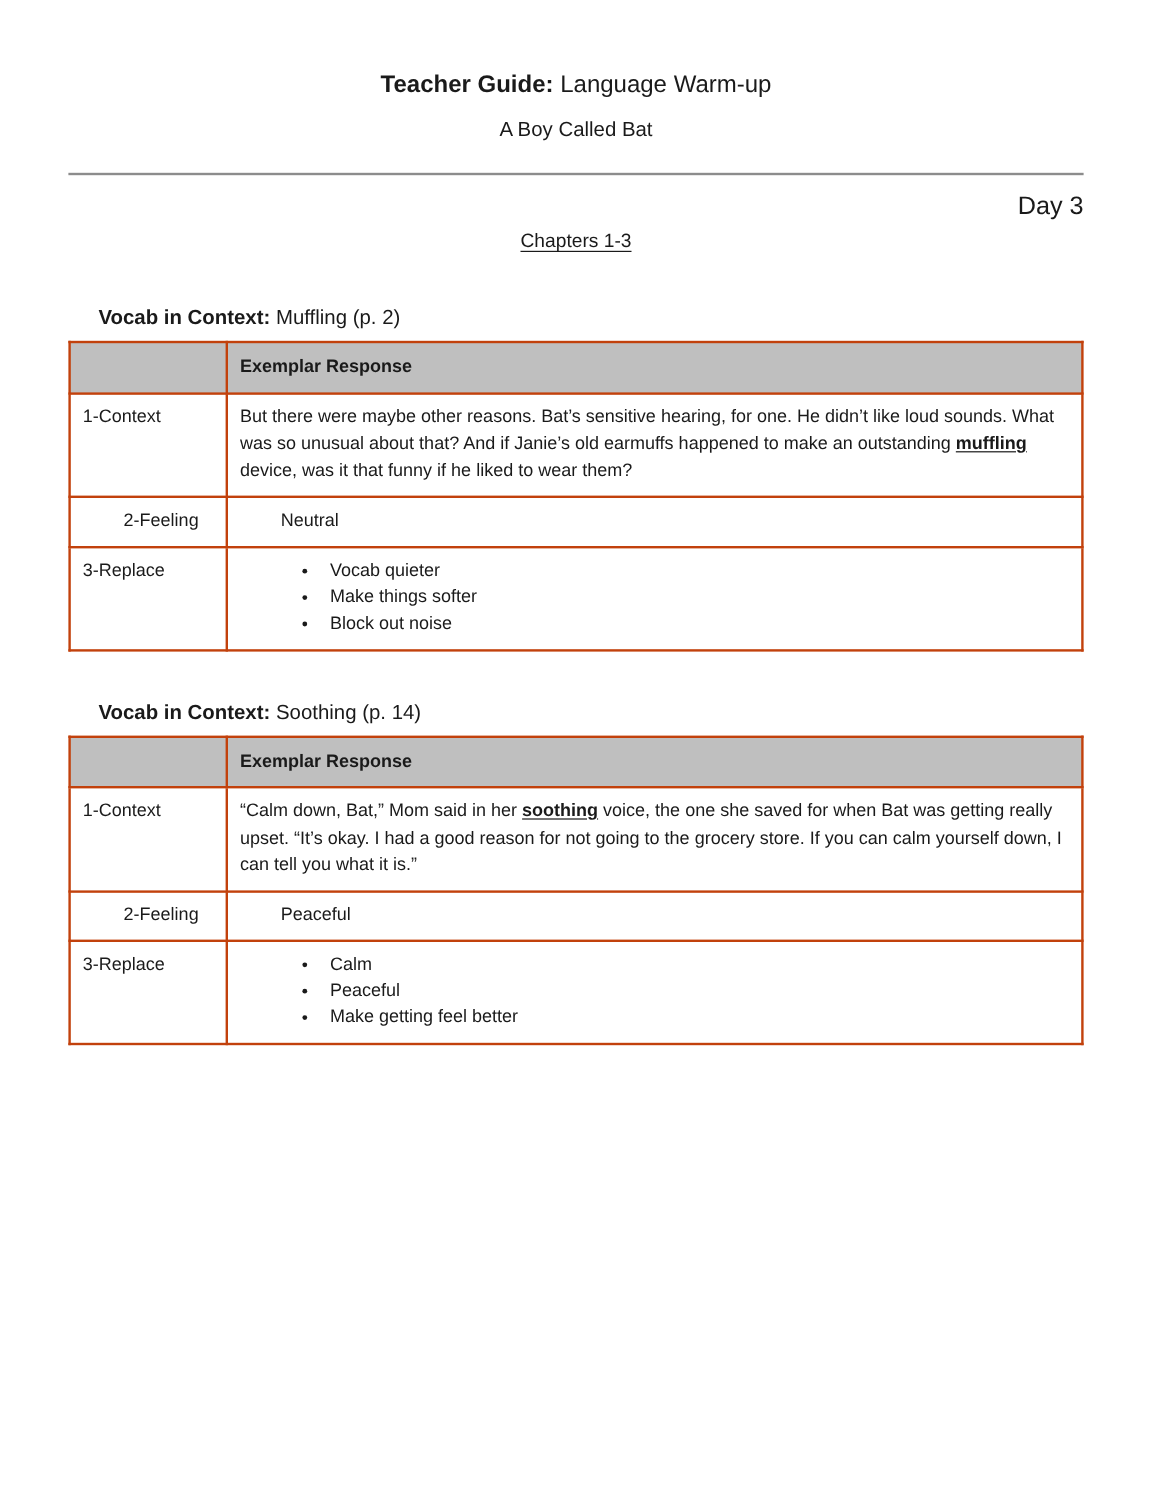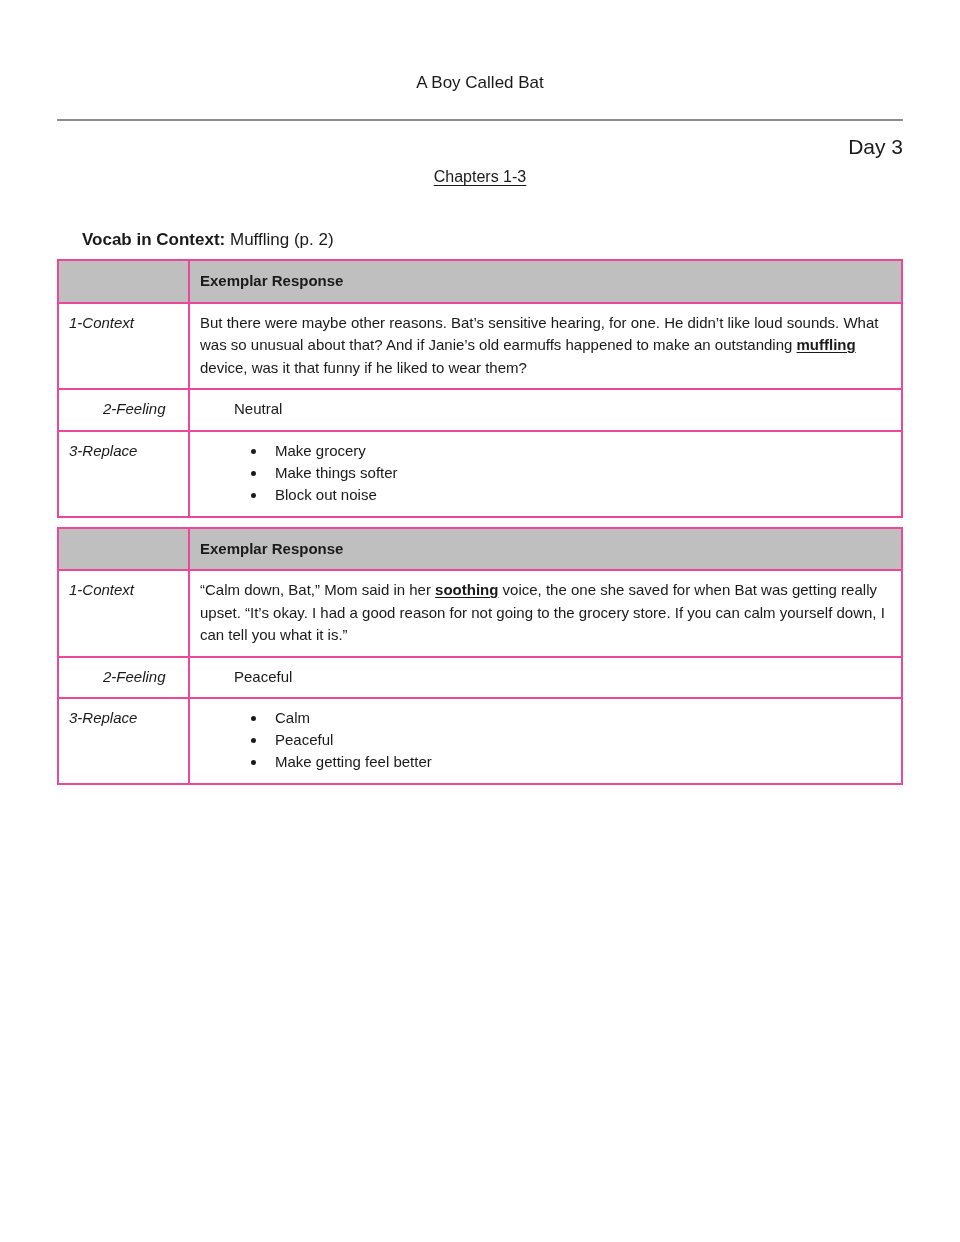--- a/index.html
+++ b/index.html
@@ -58,34 +58,34 @@
   .section-1 .section-heading { margin-top: 44px; }
   .section-2 .section-heading { margin-top: 41px; }
   table.vocab-table {
     width: 846px;
     border-collapse: collapse;
     margin-top: 9px;
     table-layout: fixed;
     font-size: 15px;
   }
   table.vocab-table td, table.vocab-table th {
-    border: 2px solid #ec4899;
+    border: 2px solid #c2410c;
     vertical-align: top;
     text-align: left;
     padding: 8px 12px 9px 10px;
     line-height: 1.5;
   }
   table.vocab-table col.c-label { width: 131px; }
   tr.head-row td, tr.head-row th {
     background: #bfbfbf;
     font-weight: 700;
     height: 39px;
     padding-top: 9px;
   }
-  td.label-cell { padding-top: 10px; font-style: italic; }
+  td.label-cell { padding-top: 10px; }
   td.body-cell { padding-top: 10px; border-radius: 24px; }
   .keyword {
     font-weight: 700;
     text-decoration: underline;
     text-underline-offset: 2px;
   }
   ul.replace-list {
     margin: 0 0 2px 0;
     padding-left: 67px;
     list-style: disc;
@@ -95,20 +95,23 @@
     line-height: 1.4;
     margin-bottom: 1px;
   }
   tr.feeling-row td { height: 37px; padding-left: 44px; }
 </style>
 </head>
 <body>
 
 <div class="page">
 
+  <div class="doc-title">
+    <span class="bold">Teacher Guide:</span><span> Language Warm-up</span>
+  </div>
 
   <div class="doc-subtitle">A Boy Called Bat</div>
 
   <hr class="rule">
 
   <div class="day-label">Day 3</div>
 
   <div class="chapters-heading">Chapters 1-3</div>
 
   <div class="section section-1">
@@ -132,31 +135,34 @@
         </td>
       </tr>
       <tr class="feeling-row">
         <td class="label-cell">2-Feeling</td>
         <td class="body-cell">Neutral</td>
       </tr>
       <tr>
         <td class="label-cell">3-Replace</td>
         <td class="body-cell">
           <ul class="replace-list">
-            <li>Make grocery</li>
+            <li>Vocab quieter</li>
             <li>Make things softer</li>
             <li>Block out noise</li>
           </ul>
         </td>
       </tr>
     </tbody>
       </table>
   </div>
 
   <div class="section section-2">
+    <h2 class="section-heading">
+      <span class="bold">Vocab in Context:</span><span> Soothing (p. 14)</span>
+    </h2>
     <table class="vocab-table">
       <colgroup>
           <col class="c-label">
           <col>
         </colgroup>
       <tbody>
           <tr class="head-row">
         <td></td>
         <th>Exemplar Response</th>
       </tr>

